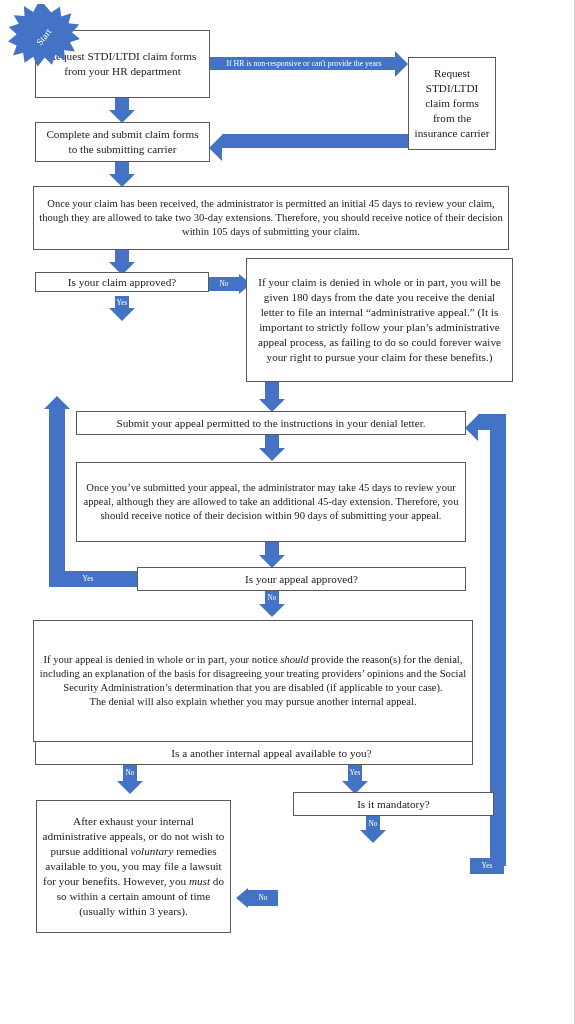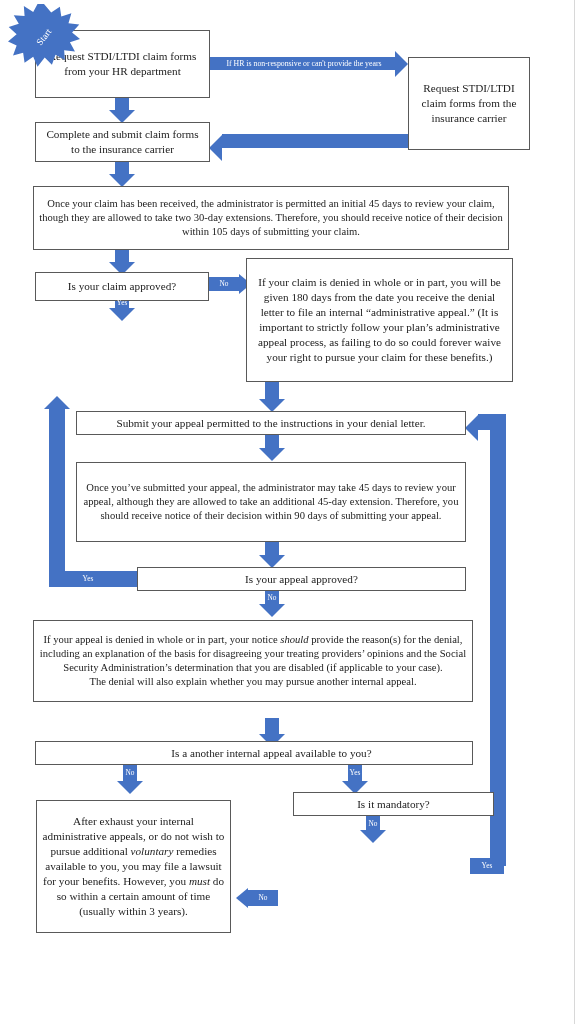--- a/index.html
+++ b/index.html
@@ -149,45 +149,45 @@
   </div>
 
   <div class="box fs11" style="left:35px; top:30px; width:175px; height:68px;">
     <span>Request STDI/LTDI claim forms from your HR department</span>
   </div>
 
   <div class="conn" style="left:210px; top:57px; width:185px; height:13px;"></div>
   <div class="arrowhead ah-right" style="left:395px; top:50.5px;"></div>
   <div class="edge-label edge-label-lg" style="left:214px; top:60px; width:180px;">If HR is non-responsive or can't provide the years</div>
 
-  <div class="box fs11" style="left:408px; top:57px; width:122px; height:93px;">
+  <div class="box fs11" style="left:408px; top:57px; width:88px; height:93px;">
     <span>Request STDI/LTDI claim forms from the insurance carrier</span>
   </div>
 
   <div class="conn" style="left:222px; top:134px; width:190px; height:14px;"></div>
   <div class="arrowhead ah-left" style="left:209px; top:134.5px;"></div>
 
   <div class="conn" style="left:115px; top:98px; width:14px; height:13px;"></div>
   <div class="arrowhead ah-down" style="left:109px; top:110px;"></div>
 
   <div class="box fs11" style="left:35px; top:122px; width:175px; height:40px;">
-    <span>Complete and submit claim forms to the insurance carrier</span>
+    <span>Complete and submit claim forms to the submitting carrier</span>
   </div>
 
   <div class="conn" style="left:115px; top:162px; width:14px; height:13px;"></div>
   <div class="arrowhead ah-down" style="left:109px; top:174px;"></div>
 
   <div class="box fs105" style="left:33px; top:186px; width:476px; height:64px;">
     <span>Once your claim has been received, the administrator is permitted an initial 45 days to review your claim, though they are allowed to take two 30-day extensions. Therefore, you should receive notice of their decision within 105 days of submitting your claim.</span>
   </div>
 
   <div class="conn" style="left:115px; top:250px; width:14px; height:13px;"></div>
   <div class="arrowhead ah-down" style="left:109px; top:262px;"></div>
 
-  <div class="box fs11" style="left:35px; top:272px; width:174px; height:29px;">
+  <div class="box fs11" style="left:35px; top:272px; width:174px; height:20px;">
     <span>Is your claim approved?</span>
   </div>
 
   <div class="conn" style="left:209px; top:277px; width:30px; height:14px;"></div>
   <div class="arrowhead ah-right-sm" style="left:239px; top:274px;"></div>
   <div class="edge-label" style="left:210px; top:280px; width:28px;">No</div>
 
   <div class="conn" style="left:115px; top:296px; width:14px; height:13px;"></div>
   <div class="arrowhead ah-down" style="left:109px; top:308px;"></div>
   <div class="edge-label" style="left:107px; top:299px; width:30px;">Yes</div>
@@ -220,21 +220,21 @@
 
   <div class="conn" style="left:49px; top:571px; width:90px; height:16px;"></div>
   <div class="conn" style="left:49px; top:408px; width:16px; height:179px;"></div>
   <div class="arrowhead ah-up" style="left:44px; top:396px;"></div>
   <div class="edge-label" style="left:72px; top:575px; width:32px;">Yes</div>
 
   <div class="conn" style="left:265px; top:591px; width:14px; height:14px;"></div>
   <div class="arrowhead ah-down" style="left:259px; top:604px;"></div>
   <div class="edge-label" style="left:257px; top:594px; width:30px;">No</div>
 
-  <div class="box fs105" style="left:33px; top:620px; width:440px; height:82px;justify-content:flex-end;">
+  <div class="box fs105" style="left:33px; top:620px; width:440px; height:122px;justify-content:flex-end;">
     <span><span style="display:inline">If your appeal is denied in whole or in part, your notice </span><span class="ital" style="display:inline">should</span><span style="display:inline"> provide the reason(s) for the denial, including an explanation of the basis for disagreeing your treating providers’ opinions and the Social Security Administration’s determination that you are disabled (if applicable to your case).</span><br><span style="display:inline">The denial will also explain whether you may pursue another internal appeal.</span></span>
   </div>
 
   <div class="conn" style="left:265px; top:718px; width:14px; height:17px;"></div>
   <div class="arrowhead ah-down" style="left:259px; top:734px;"></div>
 
   <div class="box fs11" style="left:35px; top:741px; width:438px; height:24px;padding-left:40px;">
     <span>Is a another internal appeal available to you?</span>
   </div>
 

